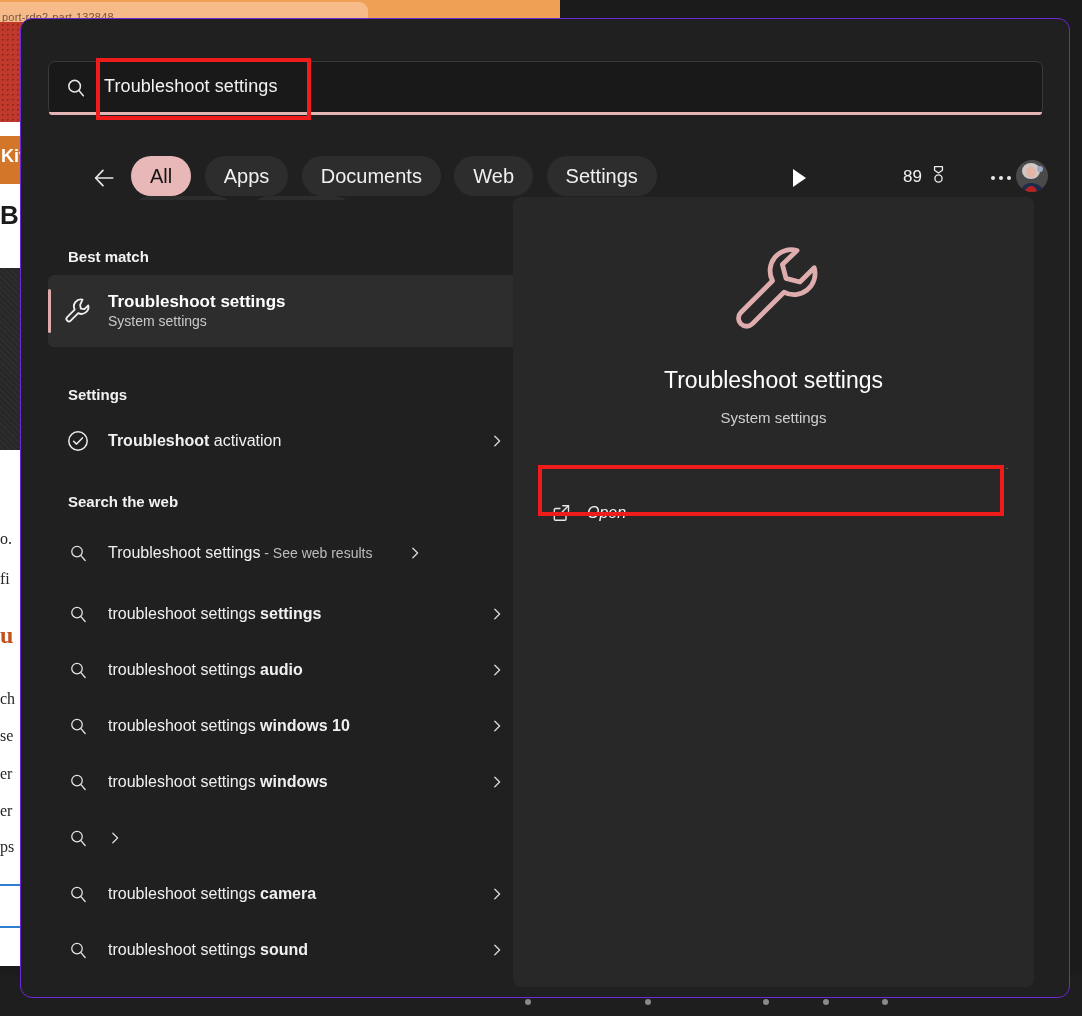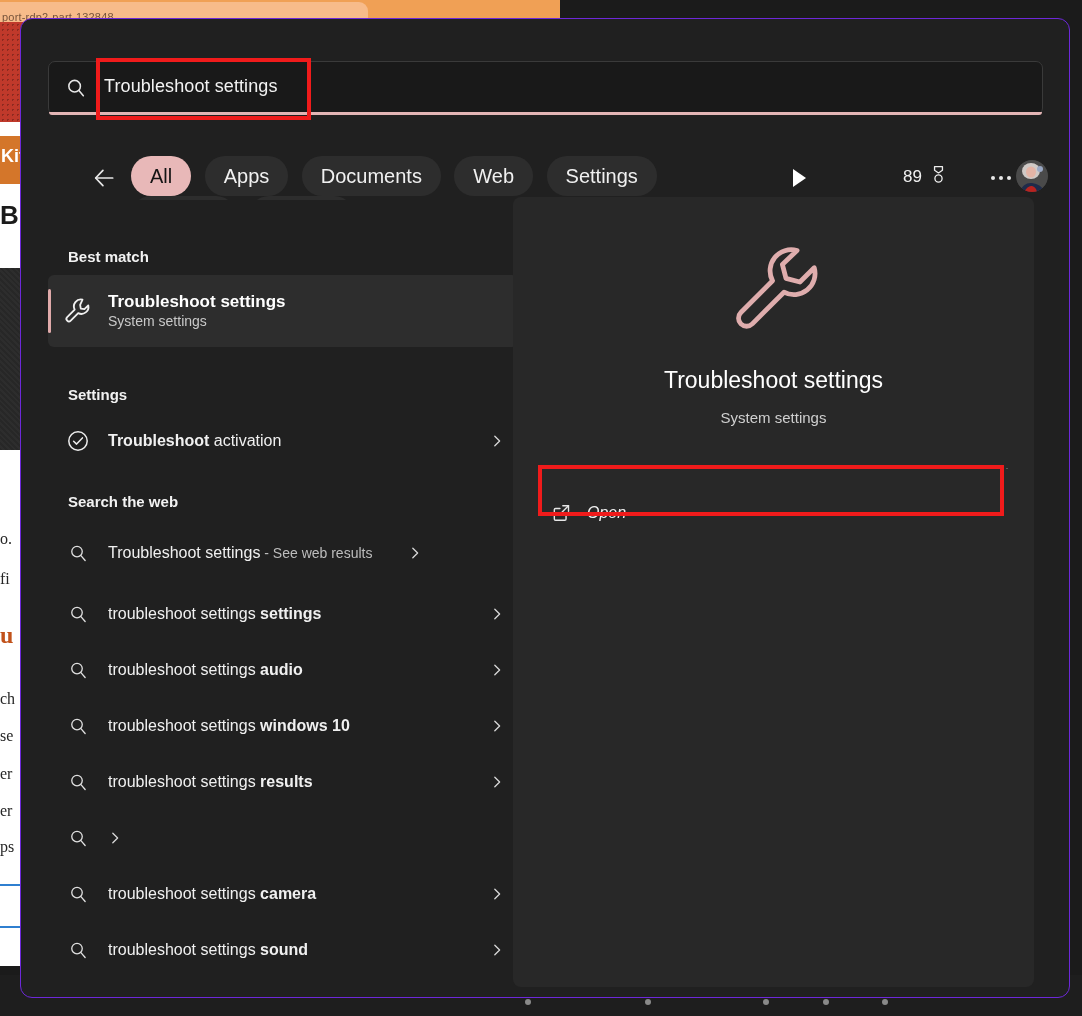--- a/index.html
+++ b/index.html
@@ -478,21 +478,21 @@
     </div>
 
     <div class="row">
       <div class="row-icon">
         <svg viewBox="0 0 24 24" width="21" height="21" fill="none" stroke="#e0e0e0" stroke-width="1.5" stroke-linecap="round">
           <circle cx="10.3" cy="9.8" r="6"></circle>
             <line x1="14.8" y1="14.4" x2="19.6" y2="20"></line>
         </svg>
       </div>
       <div class="row-label">
-        <span>troubleshoot settings </span><b>results</b>
+        <span>troubleshoot settings </span><b>windows</b>
       </div>
       <span class="chev">
         <svg viewBox="0 0 16 16" width="14" height="14" fill="none" stroke="#d8d8d8" stroke-width="1.5" stroke-linecap="round" stroke-linejoin="round">
             <polyline points="5.5,2.5 11,8 5.5,13.5"></polyline>
           </svg>
       </span>
     </div>
 
     <div class="row">
       <div class="row-icon">

